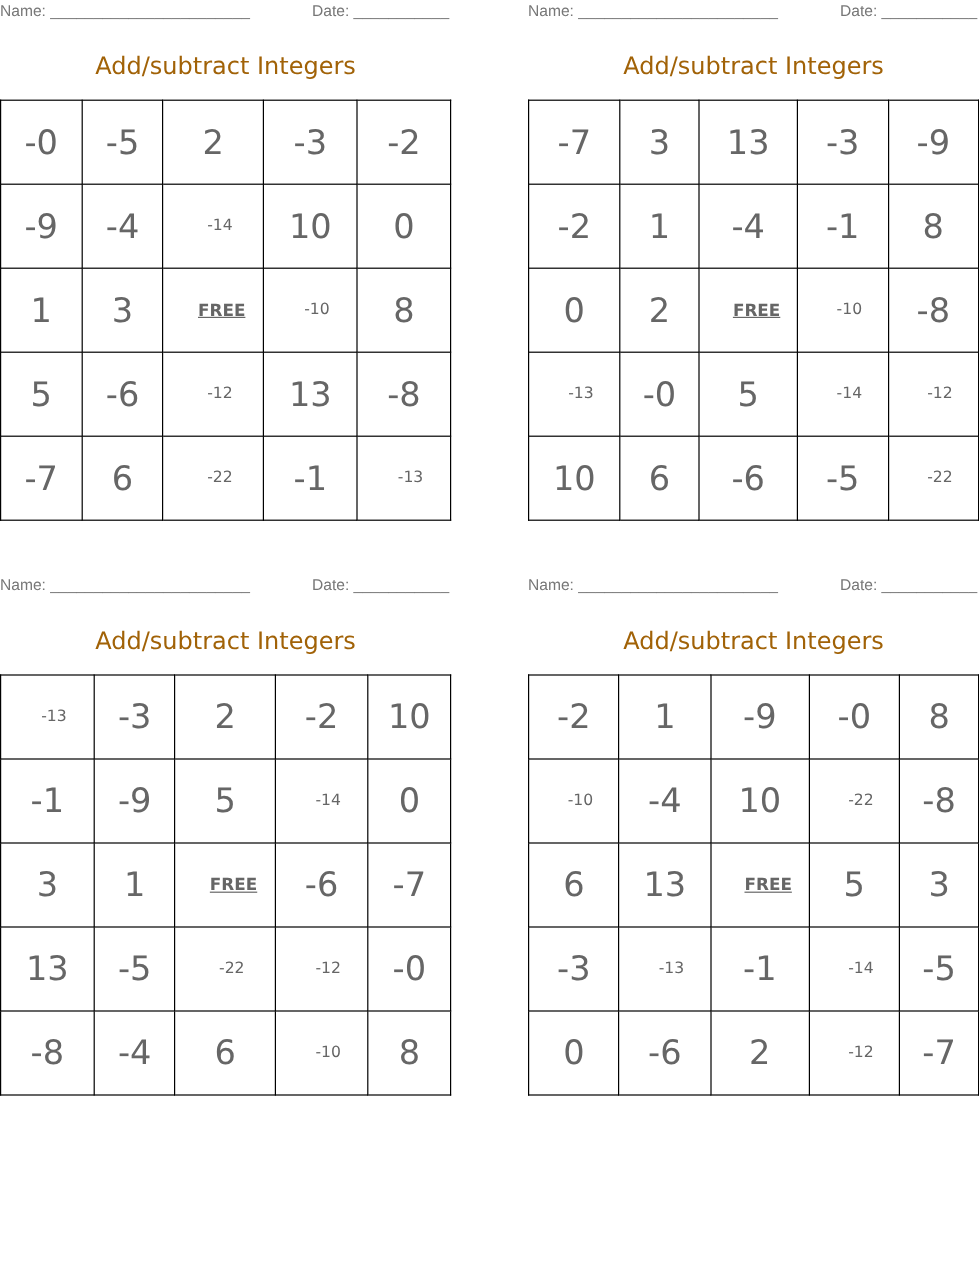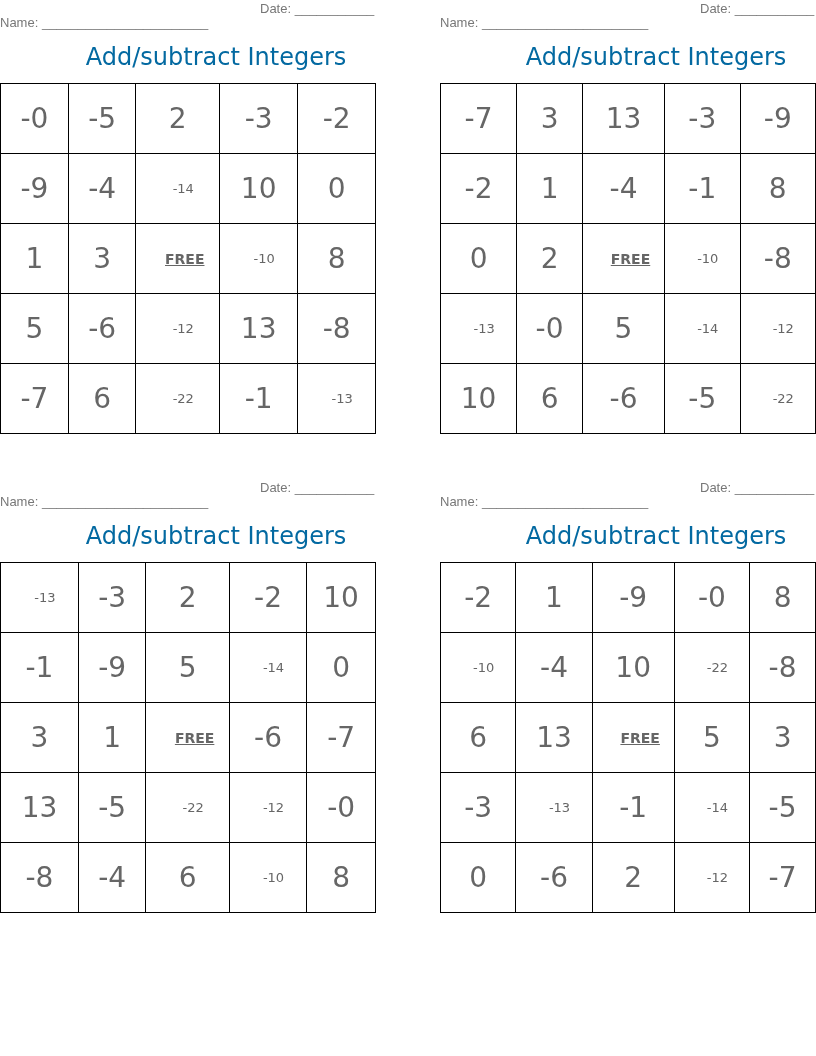--- a/index.html
+++ b/index.html
@@ -1,22 +1,22 @@
 <!DOCTYPE html>
 <html><head>
 <meta charset="utf-8">
 <style>
   html, body { margin: 0; padding: 0; background: #ffffff; }
   body { width: 816px; height: 1056px; position: relative; overflow: hidden; }
   .card { position: absolute; width: 376px; }
   .hdr { position: relative; height: 22px; font-family: "Liberation Sans", sans-serif; font-size: 13px; color: #777777; }
-  .hdr .name { position: absolute; left: 0; top: 15px; white-space: pre; }
+  .hdr .name { position: absolute; left: 0; top: 1px; white-space: pre; }
   .hdr .date { position: absolute; left: 260px; top: 1px; white-space: pre; }
   .title { position: absolute; top: 43px; left: 0; width: 376px; text-align: center;
-           font-family: "DejaVu Sans", sans-serif; font-size: 24px; color: #0369a1; margin-left: 28px; }
+           font-family: "DejaVu Sans", sans-serif; font-size: 20px; color: #a16207; }
   .grid { position: absolute; top: 83px; left: 0; border-collapse: collapse; }
   .grid td { width: 74px; height: 69px; border: 1.5px solid #000000; text-align: center; vertical-align: middle;
              font-family: "DejaVu Sans", sans-serif; font-size: 28px; color: #666666; padding: 0; }
   .grid td.small { font-size: 13px; padding-left: 11px; }
   .grid td.free { font-size: 14px; font-weight: bold; text-decoration: underline; color: #666666; padding-left: 14px; }
 </style>
 </head>
 <body>
 
 <div id="page">

